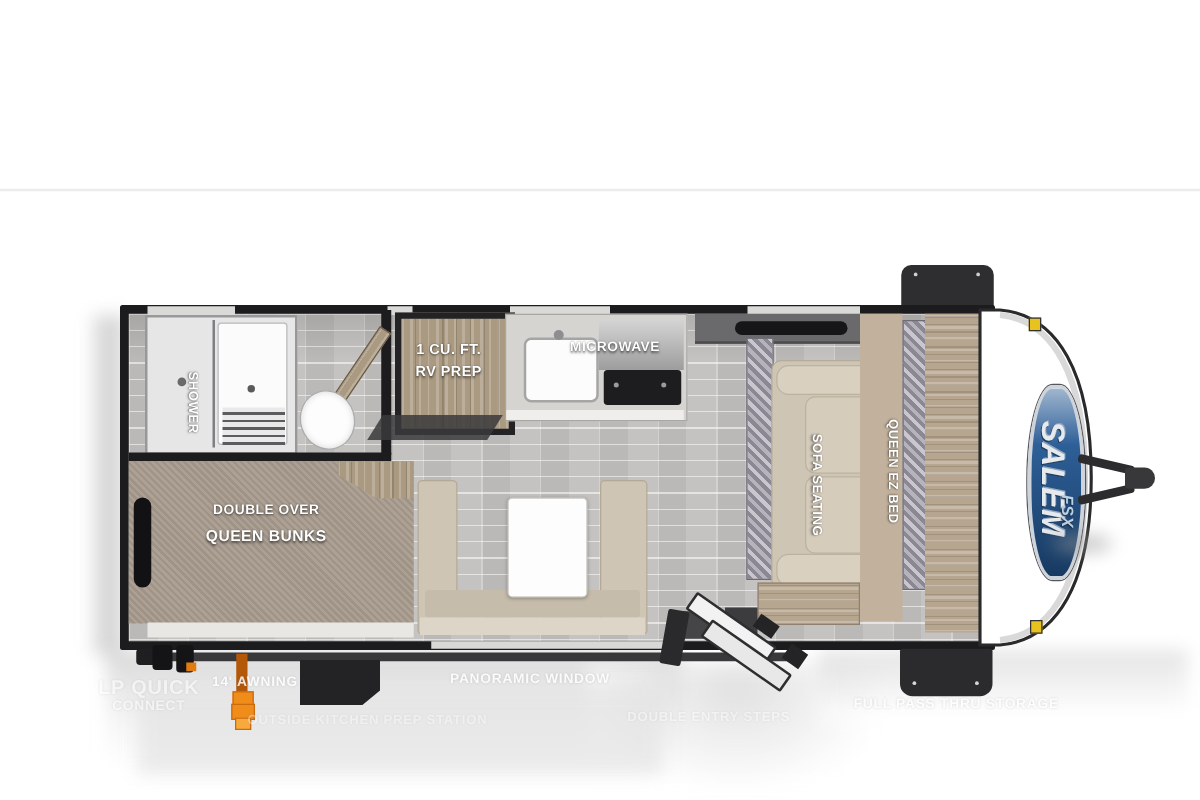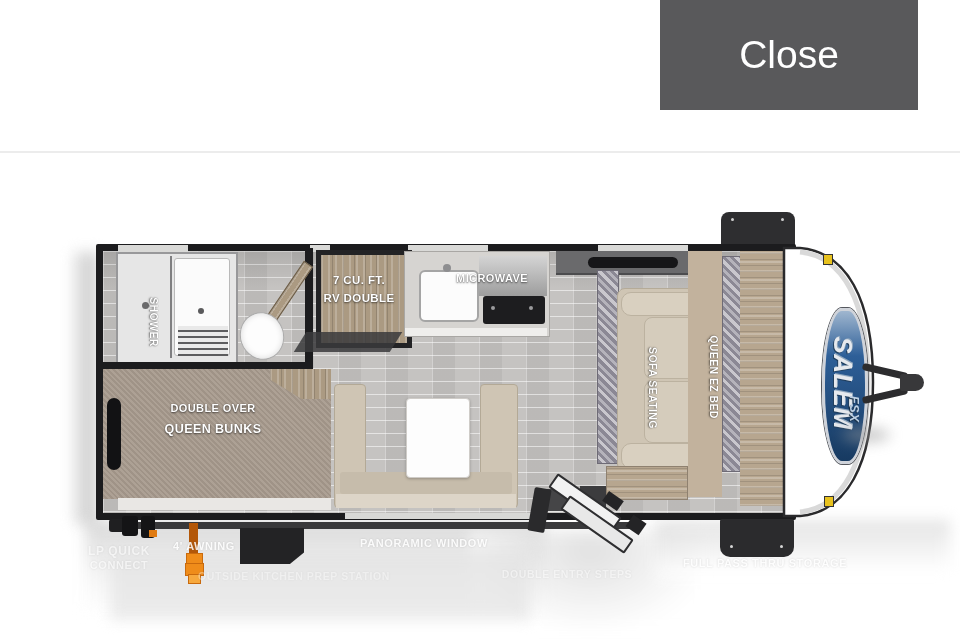--- a/index.html
+++ b/index.html
@@ -34,21 +34,20 @@
   .vlbl{transform:translate(-50%,-50%) rotate(90deg);}
   .extlbl{position:absolute;color:#fff;font-weight:700;white-space:nowrap;letter-spacing:0.6px;
        transform:translate(-50%,-50%);text-shadow:0 0 2px rgba(110,110,110,0.35);}
   .shadowblob{position:absolute;filter:blur(7px);}
 </style>
 </head>
 <body>
 
 <div class="page">
 
-  <button class="close-btn">Close</button>
   <div class="divider"></div>
 
   <div class="abs" style="left:0;top:160px;width:960px;height:480px;">
 
     <div class="shadowblob" style="left:74px;top:92px;width:24px;height:272px;background:linear-gradient(90deg,#dadada,#c2c2c2);opacity:.8;"></div>
     <div class="shadowblob" style="left:85px;top:360px;width:460px;height:95px;background:linear-gradient(180deg,#c0c0c0,#efefef 60%,#ffffff);opacity:.6;"></div>
     <div class="shadowblob" style="left:470px;top:370px;width:240px;height:105px;background:radial-gradient(ellipse at 50% 20%,#c9c9c9,#ffffff 70%);opacity:.55;"></div>
     <div class="shadowblob" style="left:655px;top:360px;width:295px;height:60px;background:linear-gradient(180deg,#c8c8c8,#ffffff 85%);opacity:.5;"></div>
     <div class="shadowblob" style="left:110px;top:390px;width:420px;height:70px;background:#e3e3e3;opacity:.7;"></div>
 
@@ -80,22 +79,22 @@
 
     <div class="abs carpet" style="left:103px;top:209px;width:228px;height:130px;"></div>
     <div class="abs" style="left:118px;top:338px;width:213px;height:12px;background:#e9e7e4;"></div>
     <div class="abs" style="left:107px;top:238px;width:14px;height:72px;background:#121214;border-radius:7px;"></div>
     <div class="abs wood" style="left:270px;top:209px;width:61px;height:30px;clip-path:polygon(0 0,100% 0,100% 100%,52% 100%,0 35%);"></div>
     <div class="lbl" style="left:213px;top:248px;font-size:11px;">DOUBLE OVER</div>
     <div class="lbl" style="left:213px;top:269px;font-size:12.5px;">QUEEN BUNKS</div>
 
     <div class="abs wood" style="left:316px;top:90px;width:86px;height:88px;border:5px solid #232325;"></div>
     <div class="abs" style="left:300px;top:172px;width:96px;height:20px;background:#3a3a3c;transform:skewX(-32deg);opacity:.85;"></div>
-    <div class="lbl" style="left:359px;top:120px;font-size:11.5px;">7 CU. FT.</div>
-    <div class="lbl" style="left:359px;top:138px;font-size:11.5px;">RV DOUBLE</div>
+    <div class="lbl" style="left:359px;top:120px;font-size:11.5px;">1 CU. FT.</div>
+    <div class="lbl" style="left:359px;top:138px;font-size:11.5px;">RV PREP</div>
     <div class="abs" style="left:404px;top:91px;width:144px;height:84px;background:#d6d4d1;border:1px solid #a9a7a4;">
       <div class="abs" style="left:14px;top:18px;width:56px;height:48px;background:#fcfcfc;border:2px solid #a5a5a5;border-radius:6px;"></div>
       <div class="abs" style="left:38px;top:12px;width:8px;height:8px;border-radius:50%;background:#8e8e90;"></div>
       <div class="abs" style="left:74px;top:4px;width:68px;height:40px;background:linear-gradient(180deg,#d4d4d4,#9d9d9d);"></div>
       <div class="abs" style="left:78px;top:44px;width:62px;height:28px;background:#1d1d1f;border-radius:3px;">
         <div class="abs" style="left:8px;top:10px;width:4px;height:4px;border-radius:50%;background:#9b9b9d;"></div>
         <div class="abs" style="left:46px;top:10px;width:4px;height:4px;border-radius:50%;background:#9b9b9d;"></div>
       </div>
       <div class="abs" style="left:0;top:76px;width:142px;height:8px;background:#efeeec;"></div>
     </div>
@@ -158,22 +157,22 @@
     <div class="abs" style="left:546px;top:334px;width:74px;height:13px;background:#f2f2f2;border:2px solid #2e2e30;transform:rotate(35deg);border-radius:2px;"></div>
     <div class="abs" style="left:558px;top:356px;width:74px;height:13px;background:#e8e8e8;border:2px solid #2e2e30;transform:rotate(35deg);border-radius:2px;"></div>
     <div class="abs" style="left:604px;top:335px;width:18px;height:12px;background:#242426;transform:rotate(35deg);"></div>
     <div class="abs" style="left:628px;top:358px;width:16px;height:14px;background:#242426;transform:rotate(35deg);"></div>
 
     <div class="abs" style="left:720px;top:359px;width:74px;height:38px;background:#2b2b2d;border-radius:2px 2px 10px 10px;">
       <div class="abs" style="left:10px;top:26px;width:3px;height:3px;border-radius:50%;background:#d6d6d6;"></div>
       <div class="abs" style="left:60px;top:26px;width:3px;height:3px;border-radius:50%;background:#d6d6d6;"></div>
     </div>
 
-    <div class="extlbl" style="left:119px;top:391px;font-size:12px;opacity:.55;">LP QUICK</div>
+    <div class="extlbl" style="left:119px;top:391px;font-size:16px;opacity:.55;">LP QUICK</div>
     <div class="extlbl" style="left:119px;top:405px;font-size:11px;opacity:.55;">CONNECT</div>
-    <div class="extlbl" style="left:204px;top:386px;font-size:11px;opacity:.85;">4' AWNING</div>
+    <div class="extlbl" style="left:204px;top:386px;font-size:11px;opacity:.85;">14' AWNING</div>
     <div class="extlbl" style="left:424px;top:383px;font-size:11px;opacity:.85;">PANORAMIC WINDOW</div>
     <div class="extlbl" style="left:294px;top:416px;font-size:10.5px;opacity:.35;">OUTSIDE KITCHEN PREP STATION</div>
     <div class="extlbl" style="left:567px;top:414px;font-size:10.5px;opacity:.42;">DOUBLE ENTRY STEPS</div>
     <div class="extlbl" style="left:765px;top:403px;font-size:11px;opacity:.78;">FULL PASS THRU STORAGE</div>
 
   </div>
 </div>
 
 </body></html>

